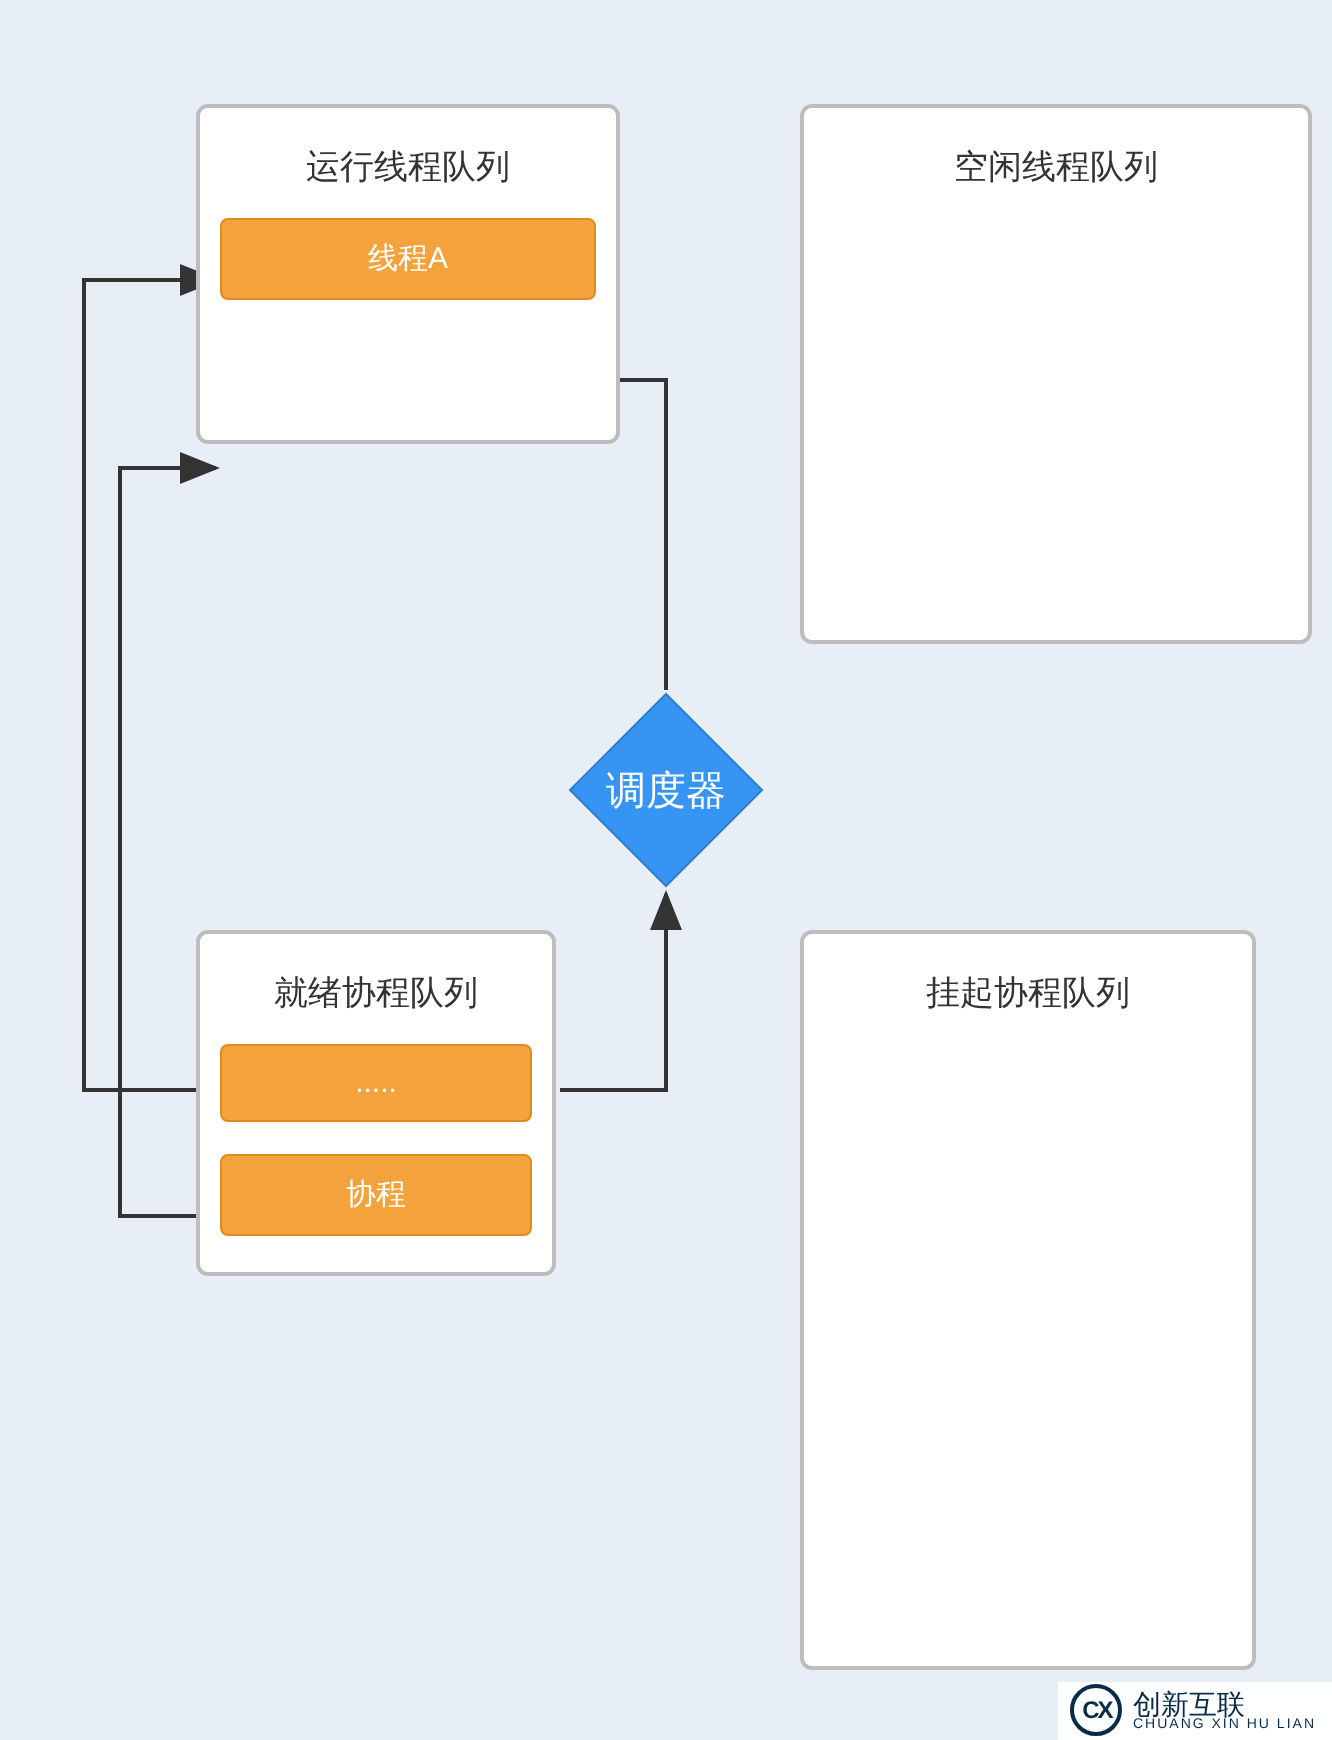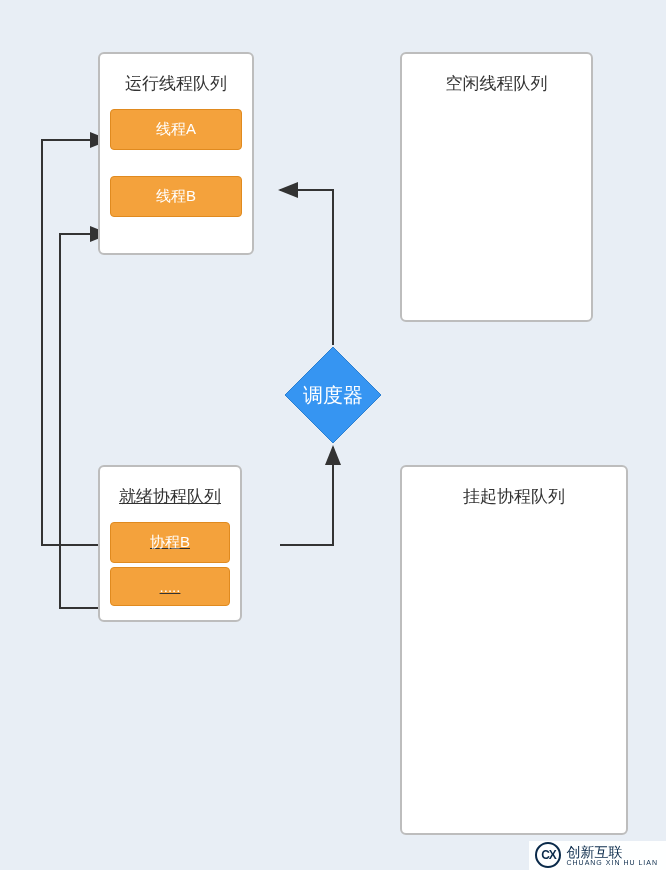--- a/index.html
+++ b/index.html
@@ -31,45 +31,44 @@
     margin: 8px 0 14px 0;
   }
 
   .item {
     background: #f4a23c;
     color: #fff;
     text-align: center;
     border-radius: 4px;
     border: 1px solid #e08a1f;
     padding: 10px 0;
-    margin-bottom: 4px;
+    margin-bottom: 16px;
     font-size: 15px;
   }
 
   
   #box-running {
     left: 98px;
     top: 52px;
-    width: 156px;
+    width: 212px;
   }
 
   
   #box-idle {
     left: 400px;
     top: 52px;
-    width: 193px;
+    width: 256px;
     height: 270px;
   }
 
   
   #box-ready {
     left: 98px;
     top: 465px;
-    width: 144px;
-    text-decoration: underline;
+    width: 180px;
   }
 
   
   #box-suspended {
     left: 400px;
     top: 465px;
     width: 228px;
     height: 370px;
   }
 
@@ -149,39 +148,38 @@
 
   <path d="M 108 545 L 42 545 L 42 140 L 108 140" fill="none" stroke="#333" stroke-width="2" marker-end="url(#arrowhead)"></path>
 
   <path d="M 108 608 L 60 608 L 60 234 L 108 234" fill="none" stroke="#333" stroke-width="2" marker-end="url(#arrowhead)"></path>
 </svg>
 
 <div id="box-running" class="box">
   <div class="box-title">运行线程队列</div>
   <div class="item">线程A</div>
   <div style="height:22px"></div>
-  <div class="item">线程B</div>
   <div style="height:22px"></div>
 </div>
 
 <div id="box-idle" class="box">
   <div class="box-title">空闲线程队列</div>
 </div>
 
 <div id="scheduler">
   <svg viewBox="0 0 100 100">
     <polygon points="50,2 98,50 50,98 2,50" fill="#3695f2" stroke="#2a7fd1" stroke-width="1"></polygon>
   </svg>
   <div class="label">调度器</div>
 </div>
 
 <div id="box-ready" class="box">
   <div class="box-title">就绪协程队列</div>
-  <div class="item">协程B</div>
   <div class="item">.....</div>
+  <div class="item" style="margin-bottom:8px">协程</div>
 </div>
 
 <div id="box-suspended" class="box">
   <div class="box-title">挂起协程队列</div>
 </div>
 
 <div id="watermark">
   <div class="mark">CX</div>
   <div class="txt">
     <div>创新互联</div>

